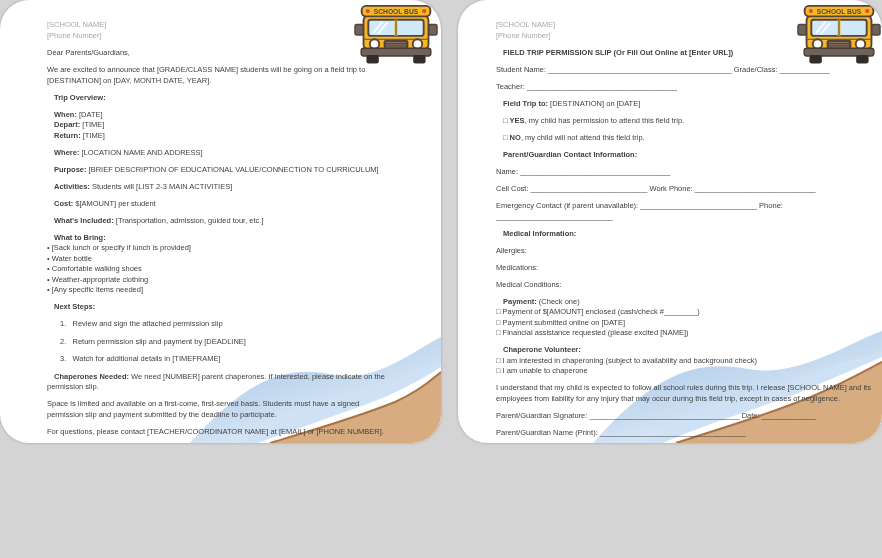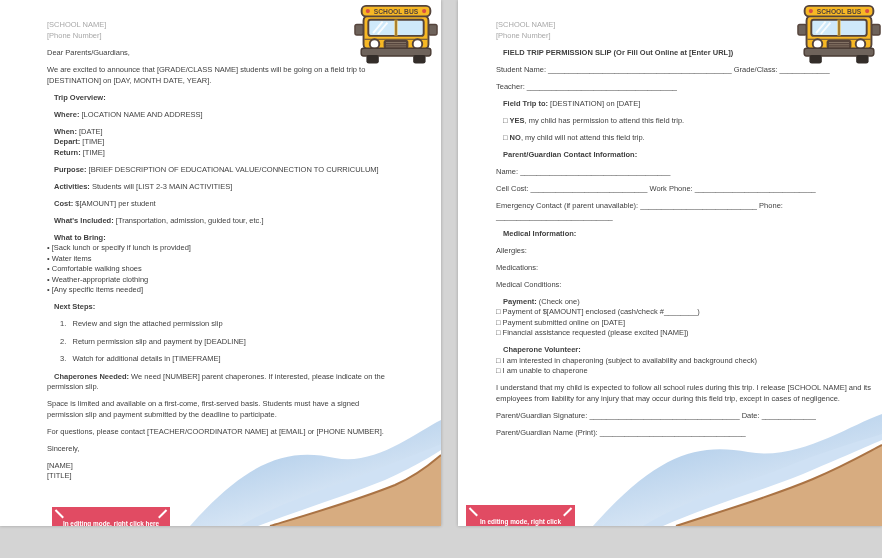--- a/index.html
+++ b/index.html
@@ -4,22 +4,23 @@
 <style>
   html,body{margin:0;padding:0;}
   body{
     width:882px;height:558px;overflow:hidden;
     background:#d4d4d4;
     font-family:"Liberation Sans",sans-serif;
     color:#3f3f3f;
   }
   .spread{display:flex;width:882px;height:558px;}
   .page{
-    position:relative;background:#ffffff;height:526px;overflow:hidden;
+    position:relative;background:#ffffff;height:443px;overflow:hidden;
     box-shadow:0 0 3px rgba(0,0,0,0.25);
+    border-radius:29px;
   }
   .page-left{width:441px;}
   .gutter{width:17px;height:558px;}
   .page-right{width:424px;}
   .page-content{
     position:relative;z-index:2;
     font-size:7.5px;line-height:10.5px;
   }
   .page-left .page-content{padding:20px 48px 0 47px;}
   .page-right .page-content{padding:20px 8px 0 38px;}
@@ -90,27 +91,27 @@
       <rect x="7.5" y="46" width="73" height="8" rx="2.5" fill="#6e635b" stroke="#4a3c35" stroke-width="1.5"></rect>
       <rect x="13" y="53" width="13" height="9" rx="2.5" fill="#332d29"></rect>
       <rect x="62" y="53" width="13" height="9" rx="2.5" fill="#332d29"></rect>
     </svg>
 
     <div class="page-content">
         <p class="gray"><span>[SCHOOL NAME]</span><br><span>[Phone Number]</span></p>
         <p><span>Dear Parents/Guardians,</span></p>
         <p><span>We are excited to announce that [GRADE/CLASS NAME] students will be going on a field trip to [DESTINATION] on [DAY, MONTH DATE, YEAR].</span></p>
         <p><span class="b">Trip Overview:</span></p>
+        <p><span class="b">When: </span><span>[DATE]</span><br><span class="b">Depart: </span><span>[TIME]</span><br><span class="b">Return: </span><span>[TIME]</span></p>
         <p><span class="b">Where: </span><span>[LOCATION NAME AND ADDRESS]</span></p>
-        <p><span class="b">When: </span><span>[DATE]</span><br><span class="b">Depart: </span><span>[TIME]</span><br><span class="b">Return: </span><span>[TIME]</span></p>
         <p><span class="b">Purpose: </span><span>[BRIEF DESCRIPTION OF EDUCATIONAL VALUE/CONNECTION TO CURRICULUM]</span></p>
         <p><span class="b">Activities: </span><span>Students will [LIST 2-3 MAIN ACTIVITIES]</span></p>
         <p><span class="b">Cost: </span><span>$[AMOUNT] per student</span></p>
         <p><span class="b">What's Included: </span><span>[Transportation, admission, guided tour, etc.]</span></p>
-        <p><span class="b">What to Bring:</span><br><span>• [Sack lunch or specify if lunch is provided]</span><br><span>• Water items</span><br><span>• Comfortable walking shoes</span><br><span>• Weather-appropriate clothing</span><br><span>• [Any specific items needed]</span></p>
+        <p><span class="b">What to Bring:</span><br><span>• [Sack lunch or specify if lunch is provided]</span><br><span>• Water bottle</span><br><span>• Comfortable walking shoes</span><br><span>• Weather-appropriate clothing</span><br><span>• [Any specific items needed]</span></p>
         <p><span class="b">Next Steps:</span></p>
         <p class="num"><span>1.&nbsp;&nbsp;&nbsp;Review and sign the attached permission slip</span></p>
         <p class="num"><span>2.&nbsp;&nbsp;&nbsp;Return permission slip and payment by [DEADLINE]</span></p>
         <p class="num"><span>3.&nbsp;&nbsp;&nbsp;Watch for additional details in [TIMEFRAME]</span></p>
         <p><span class="b">Chaperones Needed: </span><span>We need [NUMBER] parent chaperones. If interested, please indicate on the permission slip.</span></p>
         <p><span>Space is limited and available on a first-come, first-served basis. Students must have a signed permission slip and payment submitted by the deadline to participate.</span></p>
         <p><span>For questions, please contact [TEACHER/COORDINATOR NAME] at [EMAIL] or [PHONE NUMBER].</span></p>
         <p><span>Sincerely,</span></p>
         <p><span>[NAME]</span><br><span>[TITLE]</span></p>
       </div>

